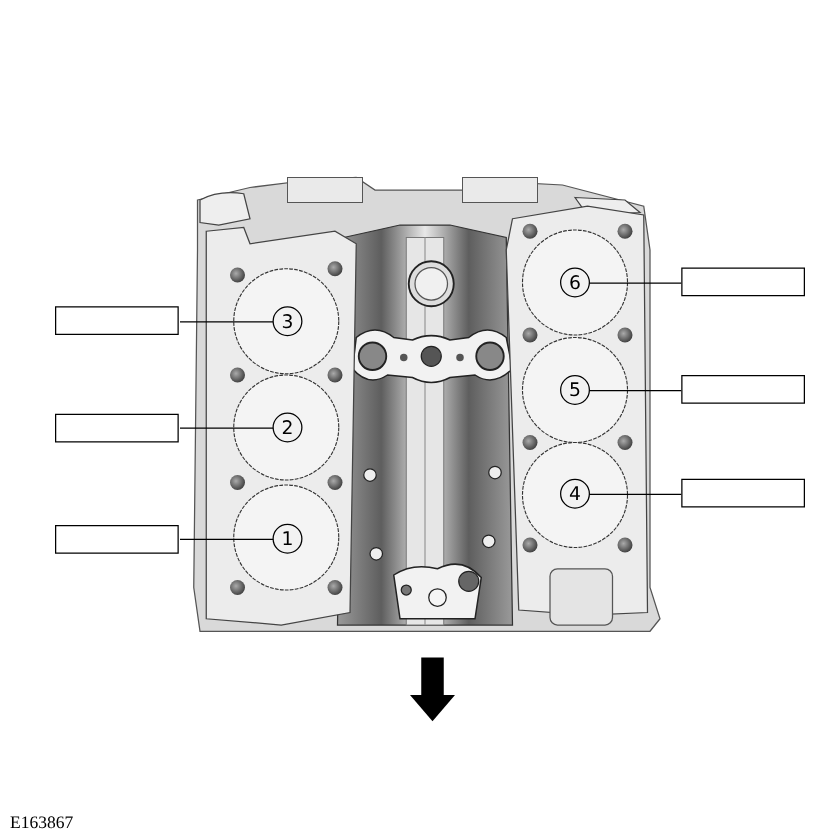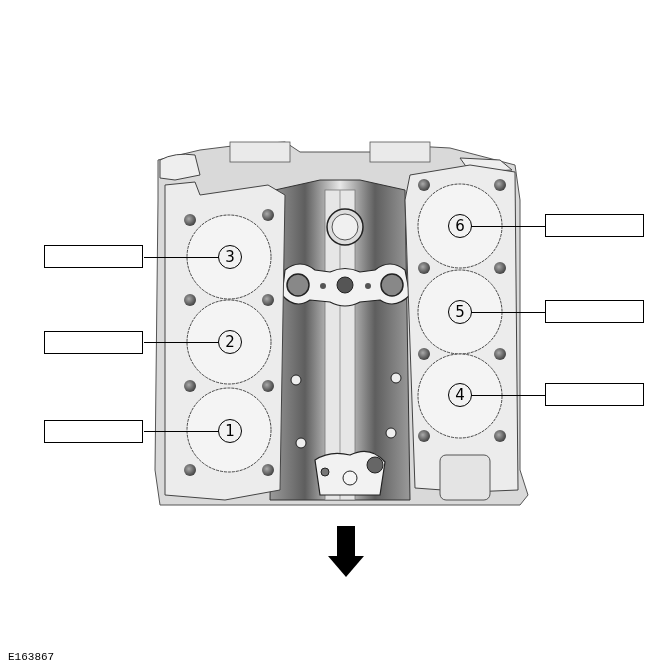--- a/index.html
+++ b/index.html
@@ -2,21 +2,21 @@
 <html><head>
 <meta charset="utf-8">
 <style>
   html,body{margin:0;padding:0;background:#fff;}
   body{width:672px;height:672px;position:relative;overflow:hidden;font-family:"DejaVu Sans",sans-serif;}
   .abs{position:absolute;}
   .label-box{position:absolute;width:99px;height:23px;border:1.5px solid #000;background:#fff;box-sizing:border-box;}
   .leader{position:absolute;height:1.3px;background:#000;}
   .callout{position:absolute;width:24px;height:24px;border:1.3px solid #000;border-radius:50%;background:#f2f2f2;box-sizing:border-box;
            display:flex;align-items:center;justify-content:center;font-size:15px;color:#000;line-height:1;}
-  .fig-id{position:absolute;left:8px;top:651px;font-size:11px;color:#000;font-family:Liberation Mono, monospace;}
+  .fig-id{position:absolute;left:8px;top:651px;font-size:14px;color:#000;font-family:Liberation Serif, serif;}
 </style>
 </head>
 <body>
 
 <svg class="abs" style="left:0;top:0" width="672" height="672" viewBox="0 0 672 672">
   <defs>
     <linearGradient id="valley" x1="0" x2="1" y1="0" y2="0">
       <stop offset="0" stop-color="#9a9a9a"></stop>
       <stop offset="0.25" stop-color="#5e5e5e"></stop>
       <stop offset="0.5" stop-color="#e8e8e8"></stop>

